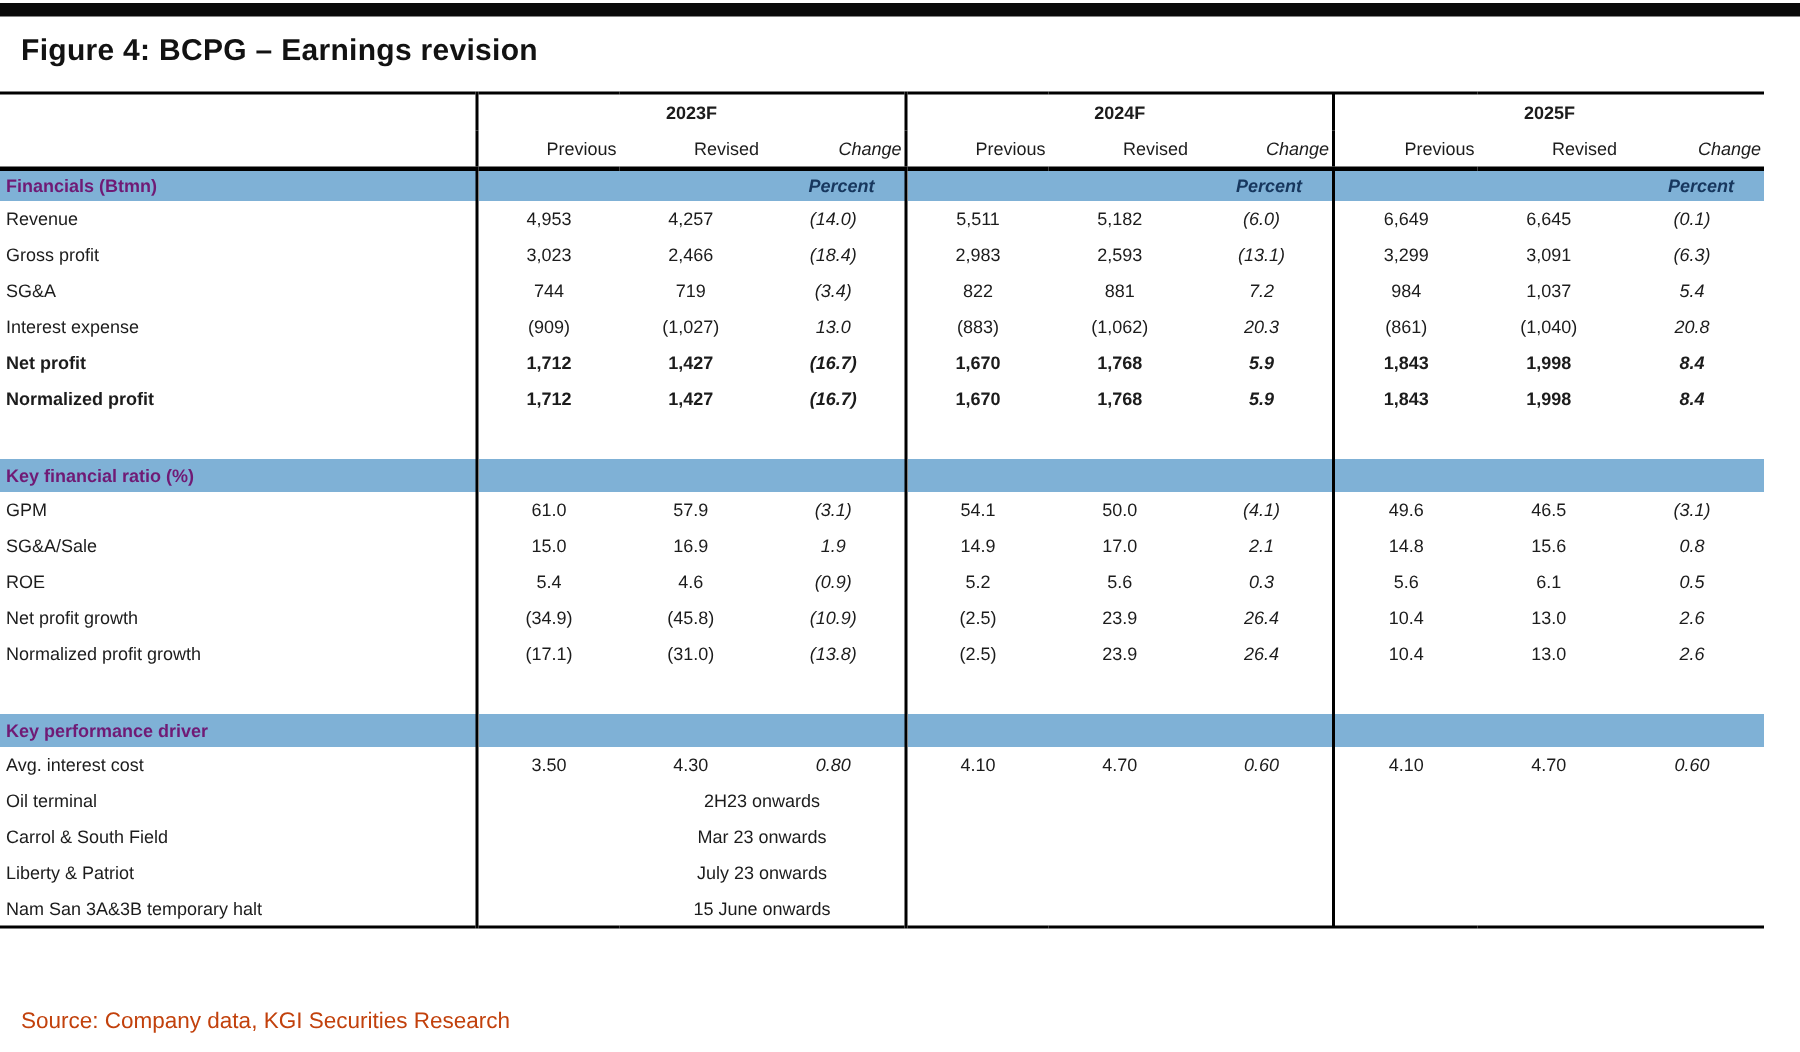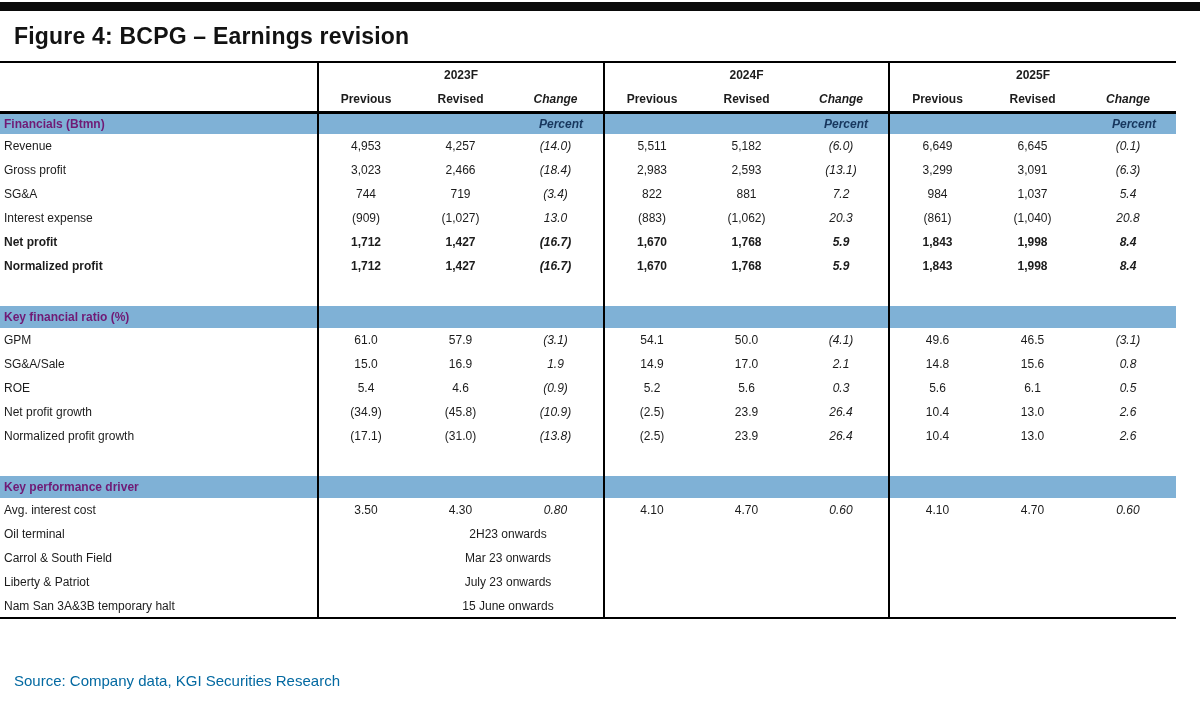--- a/index.html
+++ b/index.html
@@ -10,21 +10,21 @@
     font-family: "Liberation Sans", sans-serif;
     position: relative;
     overflow: hidden;
   }
   .topbar {
     position: absolute; top: 2px; left: 0;
     width: 1200px; height: 9px; background: #0a0a0a;
   }
   .figure-title {
     position: absolute; top: 23px; left: 14px;
-    font-size: 23px; font-weight: bold; color: #121212;
+    font-size: 20px; font-weight: bold; color: #121212;
     letter-spacing: 0.2px;
   }
   table.earnings {
     position: absolute; top: 61px; left: 0;
     width: 1176px;
     border-collapse: collapse; table-layout: fixed;
     font-size: 12px; color: #1c1c1c;
     border-top: 2px solid #000;
     border-bottom: 2px solid #000;
   }
@@ -32,31 +32,31 @@
     padding: 0 2px; vertical-align: middle;
     white-space: nowrap; overflow: hidden;
     height: 24px;
   }
   tr.r-year td { height: 25px; }
   tr.r-sub td { height: 25px; border-bottom: 3px solid #000; }
   tr.r-band td { height: 22px; background: #7FB1D6; }
   tr.r-spacer td { height: 28px; }
   .vdiv { border-left: 2px solid #000; }
   .yearhdr { text-align: center; font-weight: bold; }
-  .colhdr { text-align: center; font-weight: bold; }
+  .colhdr { text-align: right; font-weight: normal; }
   .it { font-style: italic; }
   .bold { font-weight: bold; }
   .num { text-align: center; }
   .rowlabel { text-align: left; padding-left: 4px; margin-left: 36px; }
   .bandlabel { color: #701a75; font-weight: bold; text-align: left; padding-left: 4px; }
   .percent { color: #17375E; font-weight: bold; font-style: italic; text-align: right; padding-right: 20px; padding-left: 40px; }
   .spannote { text-align: center; padding-left: 96px; }
   .source-note {
     position: absolute; top: 672px; left: 14px;
-    font-size: 15px; color: #0369a1;
+    font-size: 15px; color: #c2410c;
   }
 </style>
 </head>
 <body>
 
 <div class="topbar"></div>
 
 <div class="figure-title">Figure 4: BCPG – Earnings revision</div>
 
 <table class="earnings">

